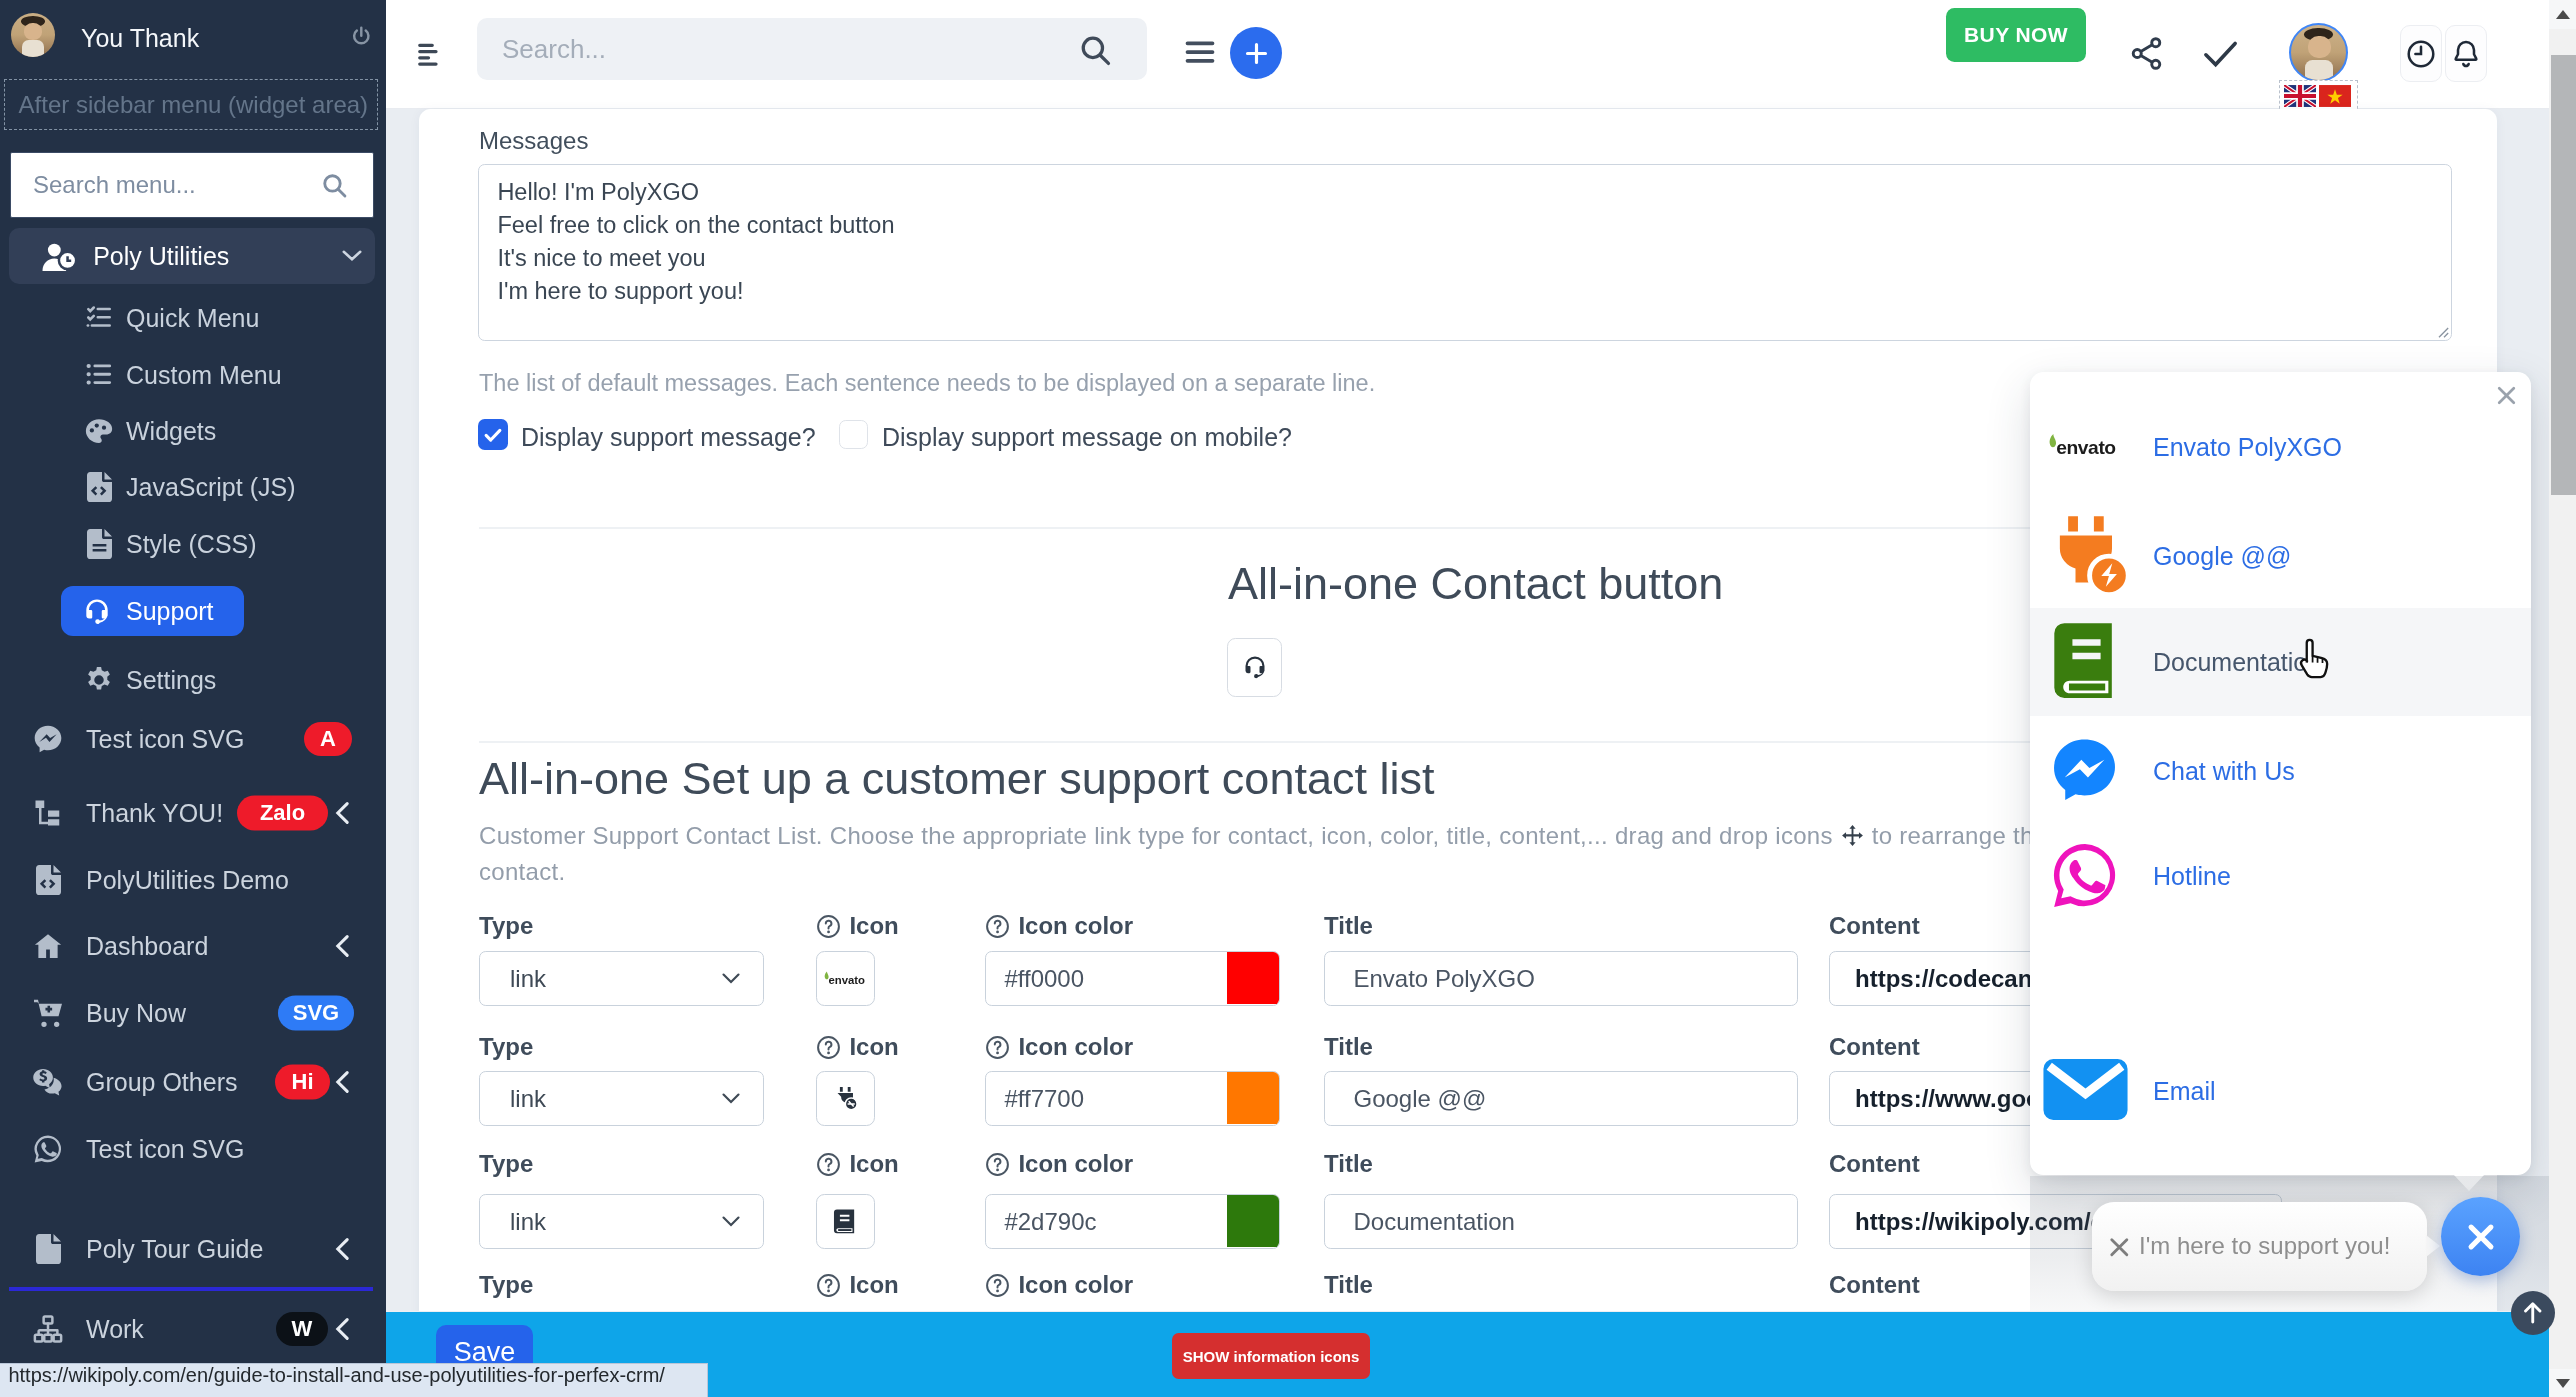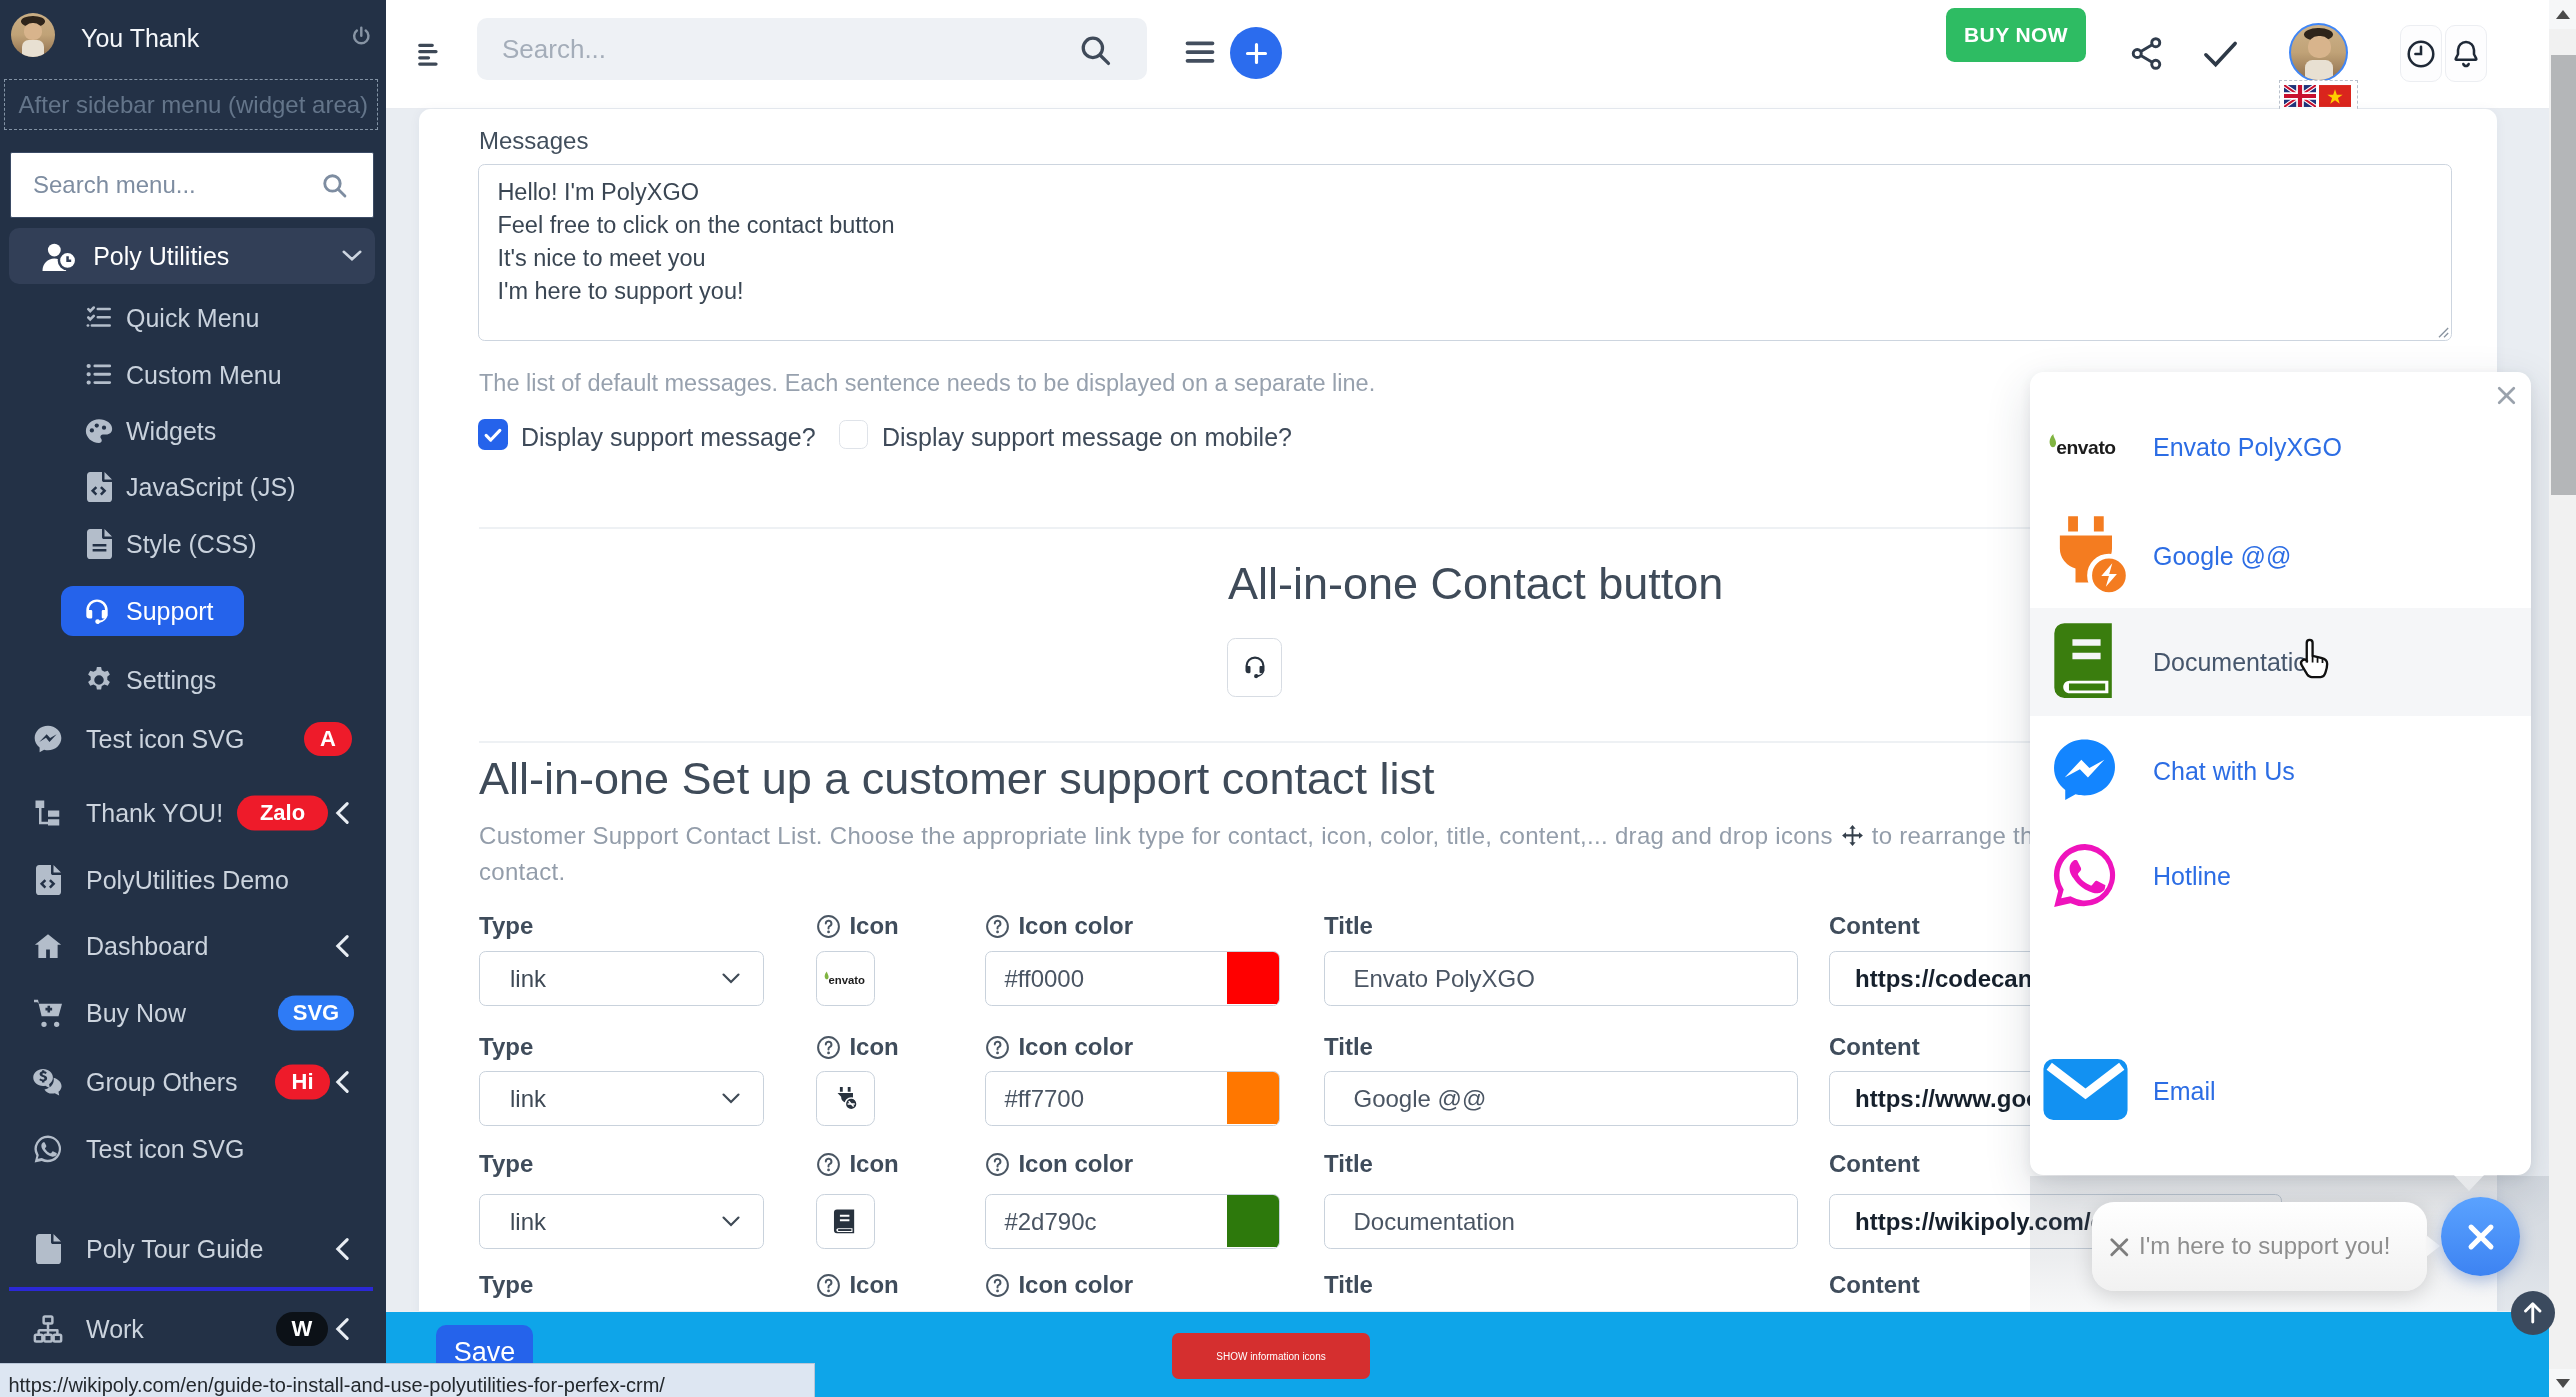--- a/index.html
+++ b/index.html
@@ -472,23 +472,23 @@
         </svg>
         <span>Icon color</span>
       </div>
       <div class="flabel" style="left:905px;top:1162px">Title</div>
       <div class="flabel" style="left:1410px;top:1162px">Content</div>
     </div>
 </div>
 
 <div id="botbar">
   <div style="position:absolute;left:50px;top:12.6px;width:97px;height:74px;background:#2563eb;border-radius:10px;color:#fff;font-size:27px;display:flex;justify-content:center;padding-top:12.6px">Save</div>
-  <div style="position:absolute;left:786px;top:21px;width:198px;height:46px;background:#d52f2f;border-radius:6.7px;color:#fff;font-size:10px;white-space:nowrap;font-weight:normal;display:flex;align-items:center;justify-content:center">SHOW information icons</div>
-</div>
-<div id="urlbar" style="position:absolute;left:0;top:1363px;width:815px;height:34px;background:#dde6f2;border:0.8px solid #b9c6d8;border-left:none;border-bottom:none;display:flex;align-items:flex-end;z-index:50">
+  <div style="position:absolute;left:786px;top:21px;width:198px;height:46px;background:#d52f2f;border-radius:6.7px;color:#fff;font-size:15px;white-space:nowrap;font-weight:bold;display:flex;align-items:center;justify-content:center">SHOW information icons</div>
+</div>
+<div id="urlbar" style="position:absolute;left:0;top:1363px;width:708px;height:34px;background:#dde6f2;border:0.8px solid #b9c6d8;border-left:none;border-bottom:none;display:flex;align-items:flex-start;z-index:50">
   <span style="margin-left:8.4px;font-size:20px;color:#23282d;white-space:nowrap">https://wikipoly.com/en/guide-to-install-and-use-polyutilities-for-perfex-crm/</span>
 </div>
 
 <div style="position:absolute;left:2030px;top:1176px;width:519px;height:135px;background:linear-gradient(180deg,rgba(108,118,132,.17) 0%,rgba(108,118,132,.13) 60%,rgba(108,118,132,.05) 100%);z-index:40"></div>
 <div id="popup">
   <svg style="position:absolute;right:11.7px;top:11px" width="25" height="25" viewBox="0 0 24 24" stroke="#9aa2ac" stroke-width="2.6" stroke-linecap="round">
       <path d="M5 5l14 14M19 5L5 19"></path>
     </svg>
   <div class="prow" style="top:32px;height:87px">
     <span class="picon" style="left:11.7px"><svg width="87" height="34" viewBox="0 0 104 40">

